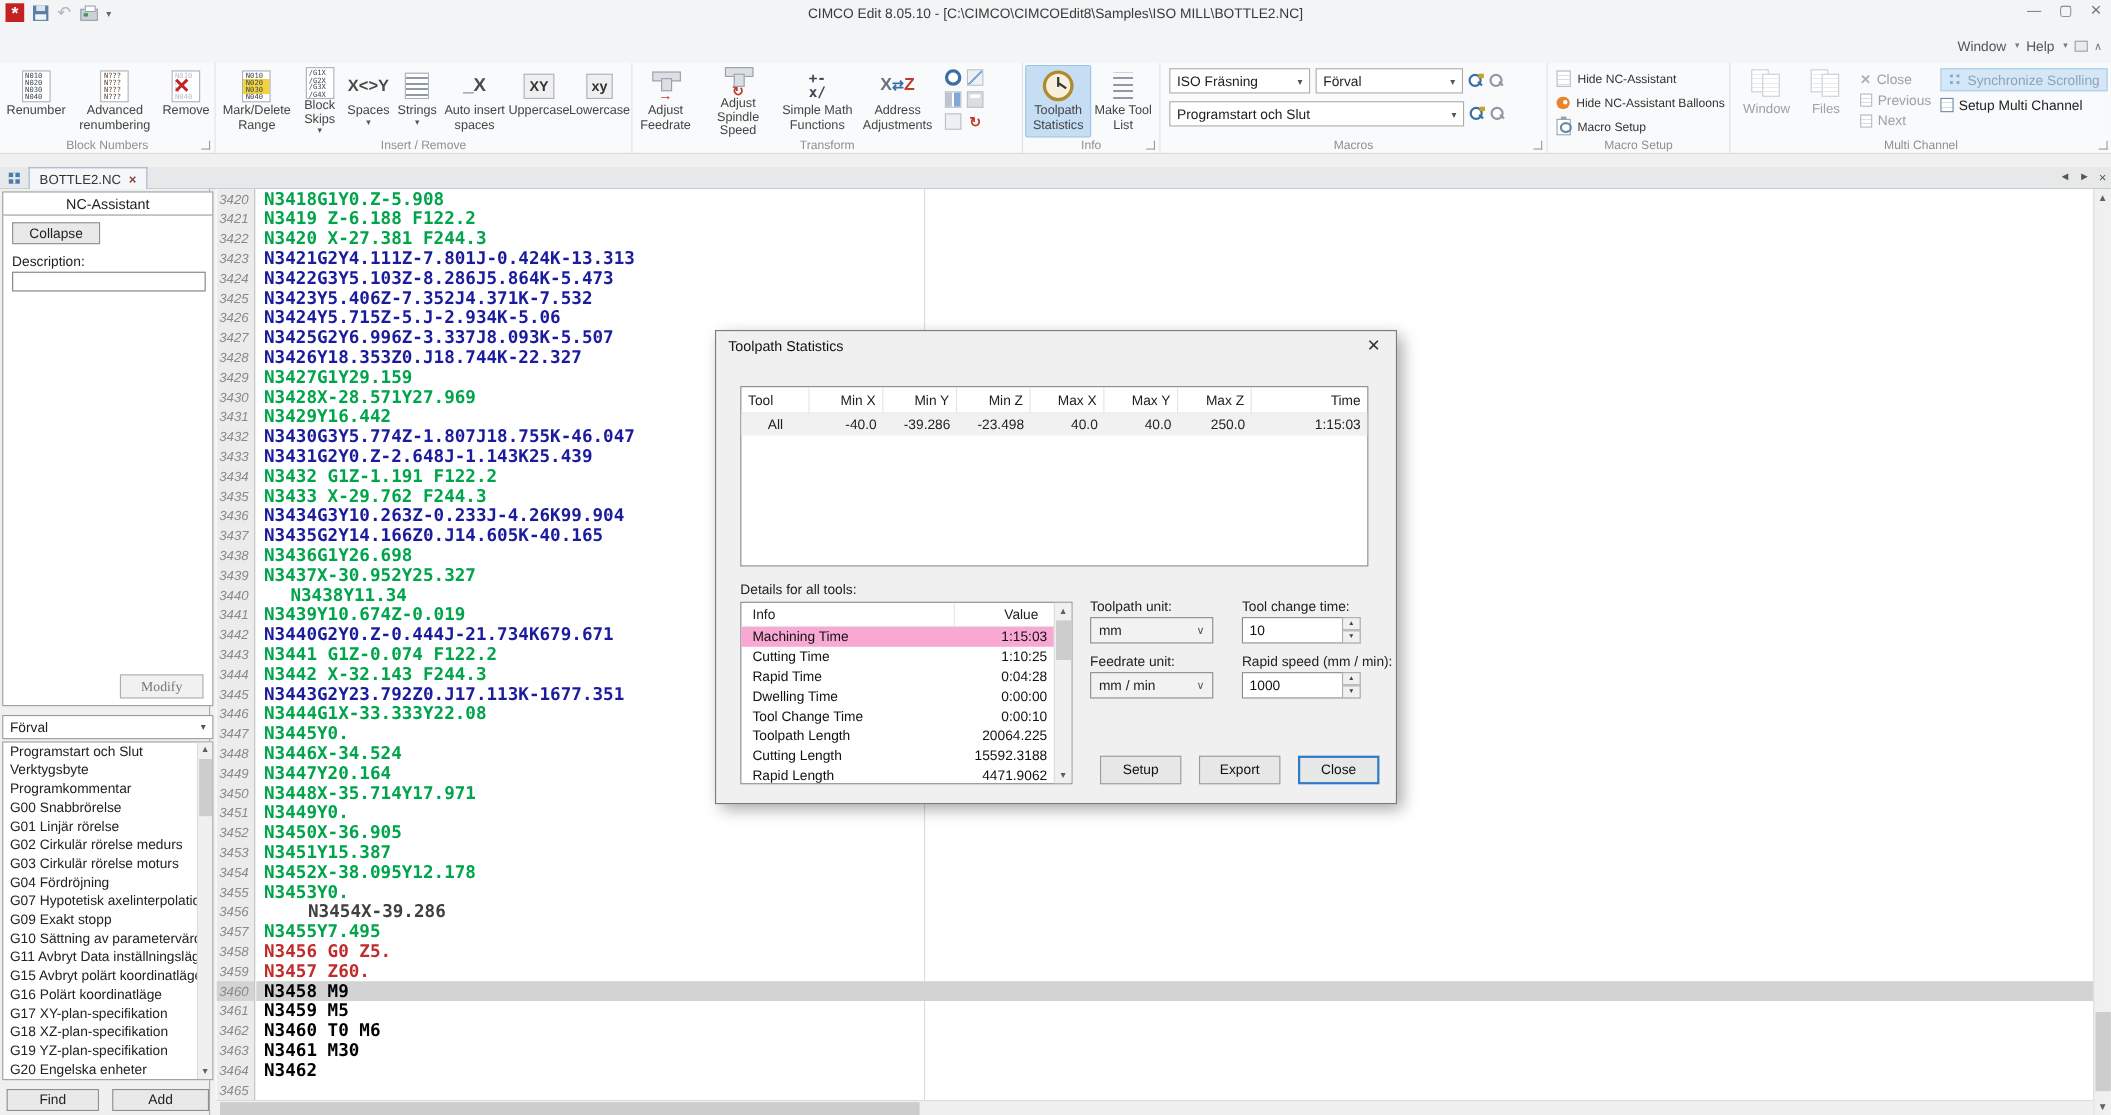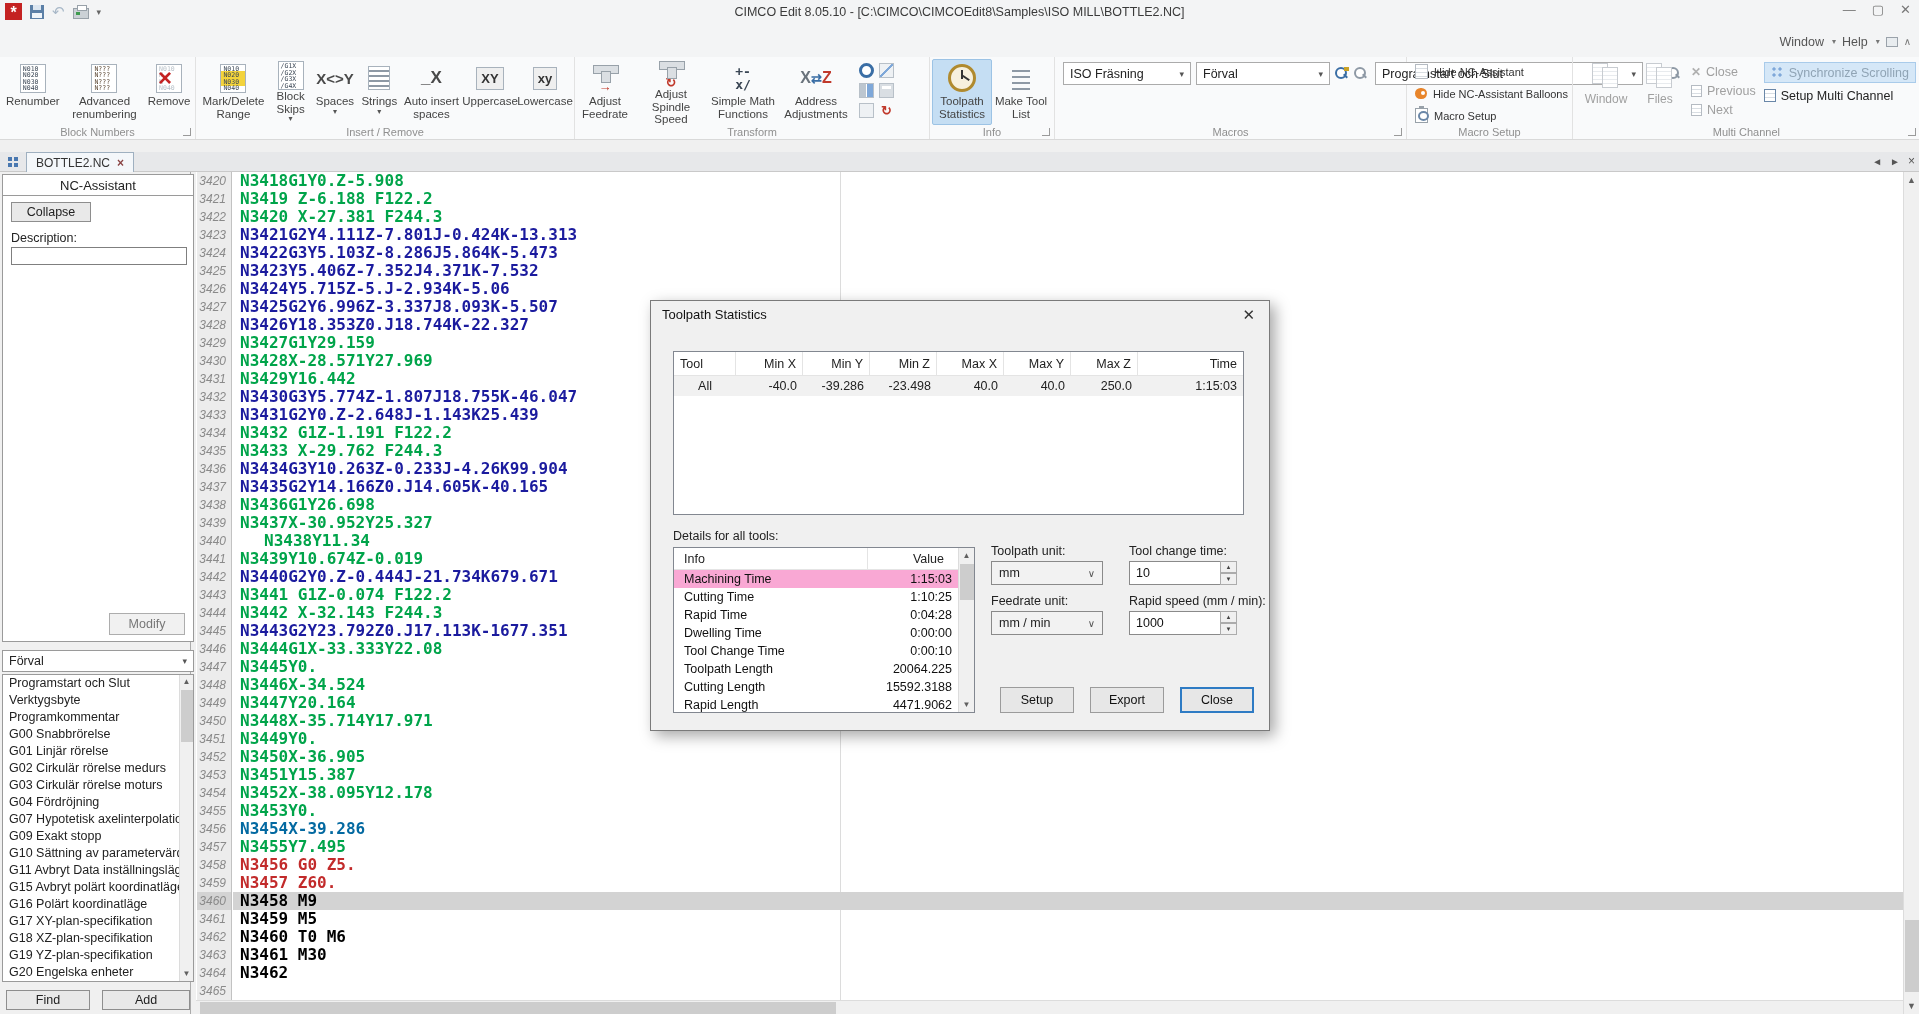--- a/index.html
+++ b/index.html
@@ -121,21 +121,21 @@
 
   
   .sidebar{position:absolute;left:0;top:172px;width:191px;bottom:0;background:#F0F0F0;border-right:1px solid #ABABAB;}
   .ncpanel{position:absolute;left:2px;top:2px;width:192px;height:468px;background:#FFF;border:1px solid #9A9A9A;}
   .nchead{height:21px;border-bottom:1px solid #9A9A9A;text-align:center;line-height:21px;font-size:13px;color:#222;}
   .collapsebtn{position:absolute;left:8px;top:27px;width:80px;height:20px;background:#E9E9E9;border:1px solid #8E8E8E;
                font-size:12.5px;text-align:center;line-height:18px;color:#222;}
   .desclabel{position:absolute;left:8px;top:56px;font-size:12.5px;color:#222;}
   .descinput{position:absolute;left:8px;top:72px;width:176px;height:18px;border:1px solid #7F7F7F;background:#fff;font-size:12px;padding:0 3px;}
   .modifybtn{position:absolute;right:8px;bottom:6px;width:76px;height:22px;background:#F1F1F1;border:1px solid #ADADAD;
-             font-size:12.5px;text-align:center;line-height:20px;color:#777;}
+             font-size:12.5px;text-align:center;line-height:20px;color:#777;font-family:Liberation Serif, serif;}
   .presetcombo{position:absolute;left:2px;top:478px;width:192px;height:22px;background:#FFF;border:1px solid #9A9A9A;
                display:flex;align-items:center;justify-content:space-between;padding:0 6px;font-size:12.5px;}
   .presetcombo .chev{font-size:9px;color:#555;}
   .sblist{position:absolute;left:2px;top:502px;width:192px;height:308px;background:#FFF;border:1px solid #9A9A9A;overflow:hidden;}
   .sbitem{height:17px;line-height:17px;font-size:12.5px;color:#222;padding-left:6px;white-space:nowrap;overflow:hidden;}
   .sbscroll{position:absolute;right:0;top:0;width:14px;height:100%;background:#F0F0F0;border-left:1px solid #DCDCDC;}
   .sbscroll .arr{height:14px;font-size:8px;color:#606060;text-align:center;line-height:14px;}
   .sbscroll .thumb{position:absolute;left:1px;top:15px;width:12px;height:52px;background:#CDCDCD;}
   .sbscroll .arrdn{position:absolute;bottom:0;left:0;width:100%;height:14px;font-size:8px;color:#606060;text-align:center;line-height:14px;}
   .findbtn,.addbtn{position:absolute;bottom:4px;height:20px;background:#E9E9E9;border:1px solid #8E8E8E;
@@ -378,21 +378,21 @@
             <div class="lines-icon" style="background:repeating-linear-gradient(#F9FAFB 0 4px,#8E99A5 4px 6px);border:none;width:18px;"></div>
           </div>
         <div class="lbl">Make Tool List</div>
       </div>
     </div>
     <div class="rlabel">Info</div>
     <div class="launcher"></div>
   </div>
 
   <div class="rgroup" style="width:352px;">
-    <div style="padding:5px 6px 0 8px;display:flex;flex-direction:row;gap:7px;">
+    <div style="padding:5px 6px 0 8px;display:flex;flex-direction:column;gap:7px;">
       <div class="macrow">
         <div class="combo" style="width:128px;">
           <span class="cv">ISO Fräsning</span>
             <span class="chev">▾</span>
         </div>
         <div class="combo" style="width:134px;">
           <span class="cv">Förval</span>
             <span class="chev">▾</span>
         </div>
         <div class="mag key">
@@ -615,21 +615,21 @@
     <div class="cline"><span style="color: rgb(0, 164, 74);">N3444G1X-33.333Y22.08</span></div>
     <div class="cline"><span style="color: rgb(0, 164, 74);">N3445Y0.</span></div>
     <div class="cline"><span style="color: rgb(0, 164, 74);">N3446X-34.524</span></div>
     <div class="cline"><span style="color: rgb(0, 164, 74);">N3447Y20.164</span></div>
     <div class="cline"><span style="color: rgb(0, 164, 74);">N3448X-35.714Y17.971</span></div>
     <div class="cline"><span style="color: rgb(0, 164, 74);">N3449Y0.</span></div>
     <div class="cline"><span style="color: rgb(0, 164, 74);">N3450X-36.905</span></div>
     <div class="cline"><span style="color: rgb(0, 164, 74);">N3451Y15.387</span></div>
     <div class="cline"><span style="color: rgb(0, 164, 74);">N3452X-38.095Y12.178</span></div>
     <div class="cline"><span style="color: rgb(0, 164, 74);">N3453Y0.</span></div>
-    <div class="cline"><span style="color: #0369a1;">N3454X-39.286</span></div>
+    <div class="cline"><span style="color: #404040; margin-left: 40px;">N3454X-39.286</span></div>
     <div class="cline"><span style="color: rgb(0, 164, 74);">N3455Y7.495</span></div>
     <div class="cline"><span style="color: rgb(194, 43, 43);">N3456 G0 Z5.</span></div>
     <div class="cline"><span style="color: rgb(194, 43, 43);">N3457 Z60.</span></div>
     <div class="cline cur"><span style="color: rgb(0, 0, 0);">N3458 M9</span></div>
     <div class="cline"><span style="color: rgb(0, 0, 0);">N3459 M5</span></div>
     <div class="cline"><span style="color: rgb(0, 0, 0);">N3460 T0 M6</span></div>
     <div class="cline"><span style="color: rgb(0, 0, 0);">N3461 M30</span></div>
     <div class="cline"><span style="color: rgb(0, 0, 0);">N3462</span></div>
     <div class="cline"><span style="color: rgb(0, 0, 0);"></span></div>
   </div>

